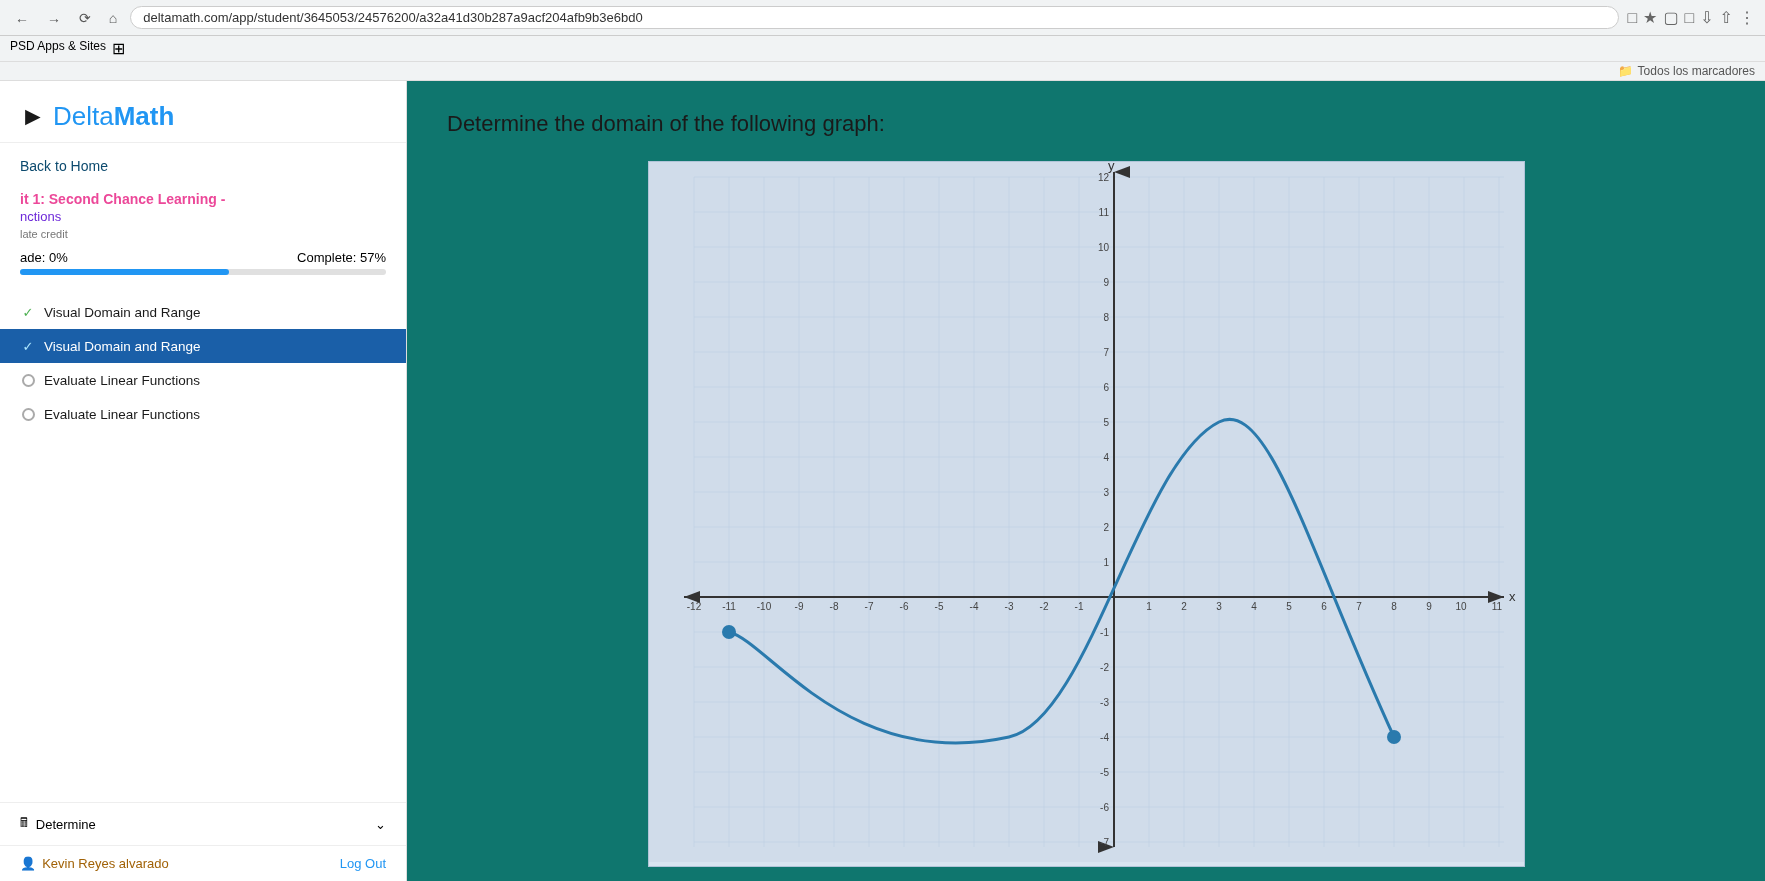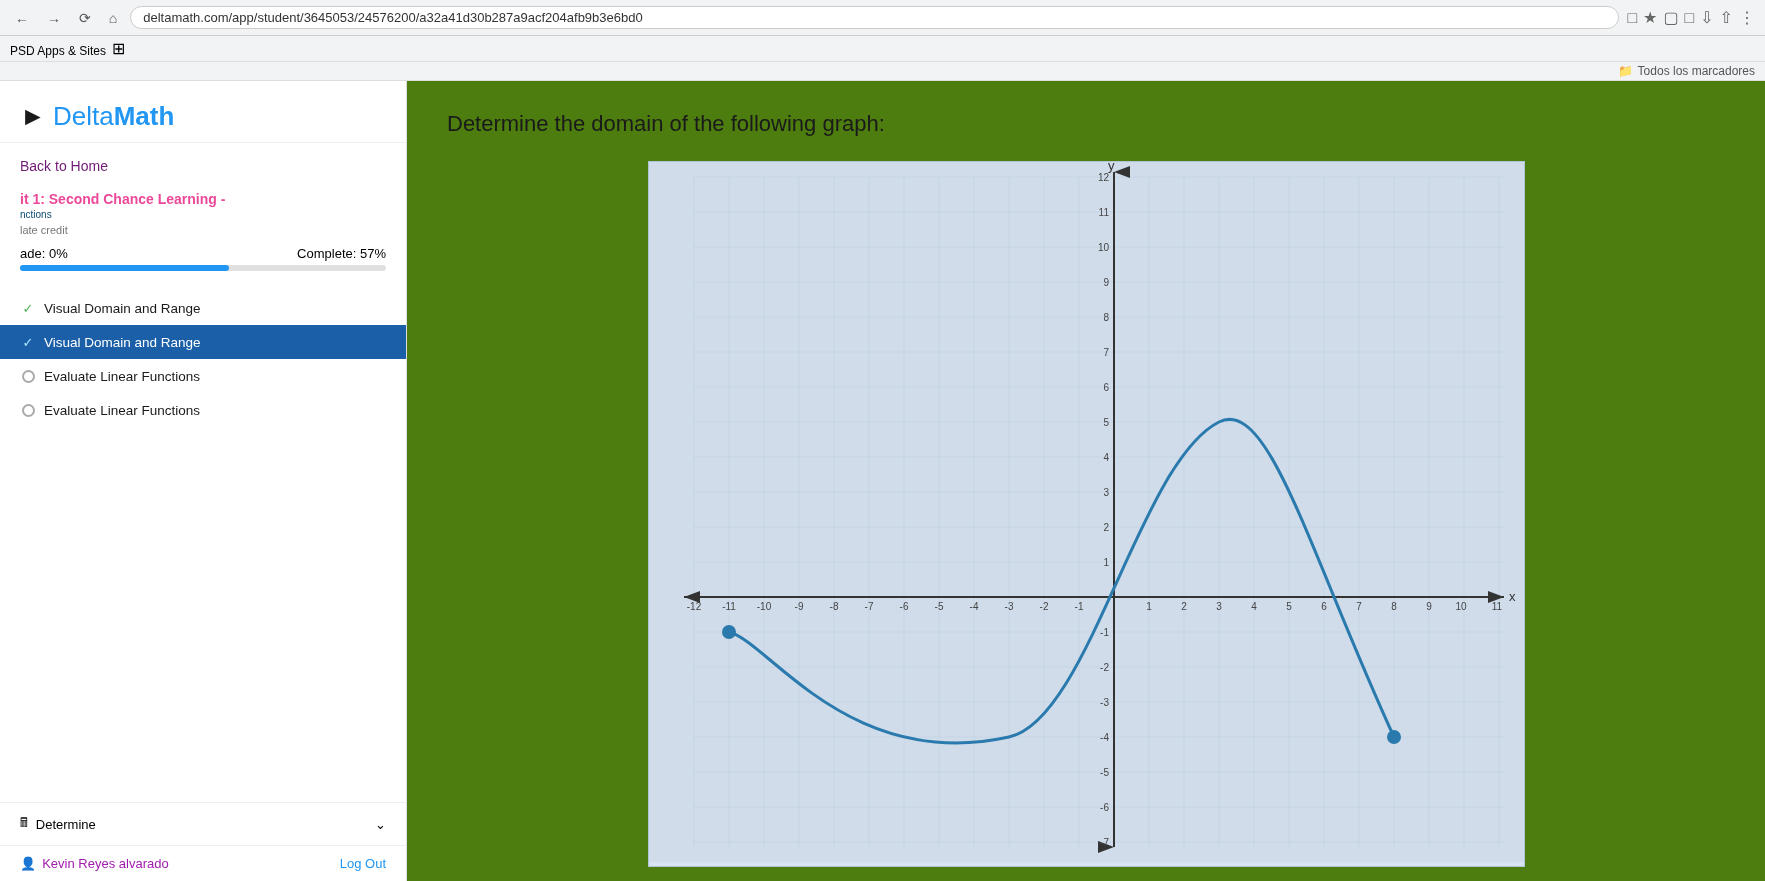--- a/index.html
+++ b/index.html
@@ -31,21 +31,21 @@
       cursor: pointer;
       color: #555;
       font-size: 14px;
       padding: 2px 5px;
     }
     .toolbar-row {
       background: #f1f3f4;
       border-bottom: 1px solid #ddd;
       padding: 3px 10px;
       display: flex;
-      align-items: flex-end;
+      align-items: flex-start;
       gap: 6px;
       font-size: 12px;
     }
     .bookmarks-row {
       background: #f1f3f4;
       border-bottom: 1px solid #ddd;
       padding: 2px 10px;
       display: flex;
       justify-content: flex-end;
       font-size: 12px;
@@ -75,35 +75,35 @@
       font-size: 26px;
       font-weight: bold;
       color: #1a1a1a;
       border-bottom: 1px solid #eee;
     }
     .sidebar-logo span { color: #2196F3; }
     .sidebar-section {
       padding: 14px 20px 6px 20px;
     }
     .back-to-home {
-      color: #701a75;
+      color: #0c4a6e;
       font-size: 14px;
       cursor: pointer;
       font-weight: 500;
       text-decoration: none;
     }
     .unit-title {
       font-size: 14px;
       font-weight: bold;
       color: #ec4899;
       margin-bottom: 2px;
     }
     .unit-subtitle {
-      font-size: 10px;
-      color: #0c4a6e;
+      font-size: 13px;
+      color: #6d28d9;
       margin-bottom: 4px;
     }
     .late-credit {
       font-size: 11px;
       color: #777;
       margin-bottom: 10px;
     }
     .progress-row {
       display: flex;
       justify-content: space-between;
@@ -171,27 +171,27 @@
       cursor: pointer;
     }
     .user-row {
       display: flex;
       align-items: center;
       justify-content: space-between;
       padding: 10px 20px;
       font-size: 13px;
       border-top: 1px solid #eee;
     }
-    .user-name { color: #a21caf; cursor: pointer; }
+    .user-name { color: #a16207; cursor: pointer; }
     .logout-link { color: #2196F3; cursor: pointer; font-size: 13px; }
 
     
     .main-content {
       flex: 1;
-      background: #4d7c0f;
+      background: #0f766e;
       overflow-y: auto;
       padding: 30px 40px;
     }
     .question-title {
       font-size: 22px;
       font-weight: normal;
       color: #1a1a1a;
       margin-bottom: 24px;
     }
 

